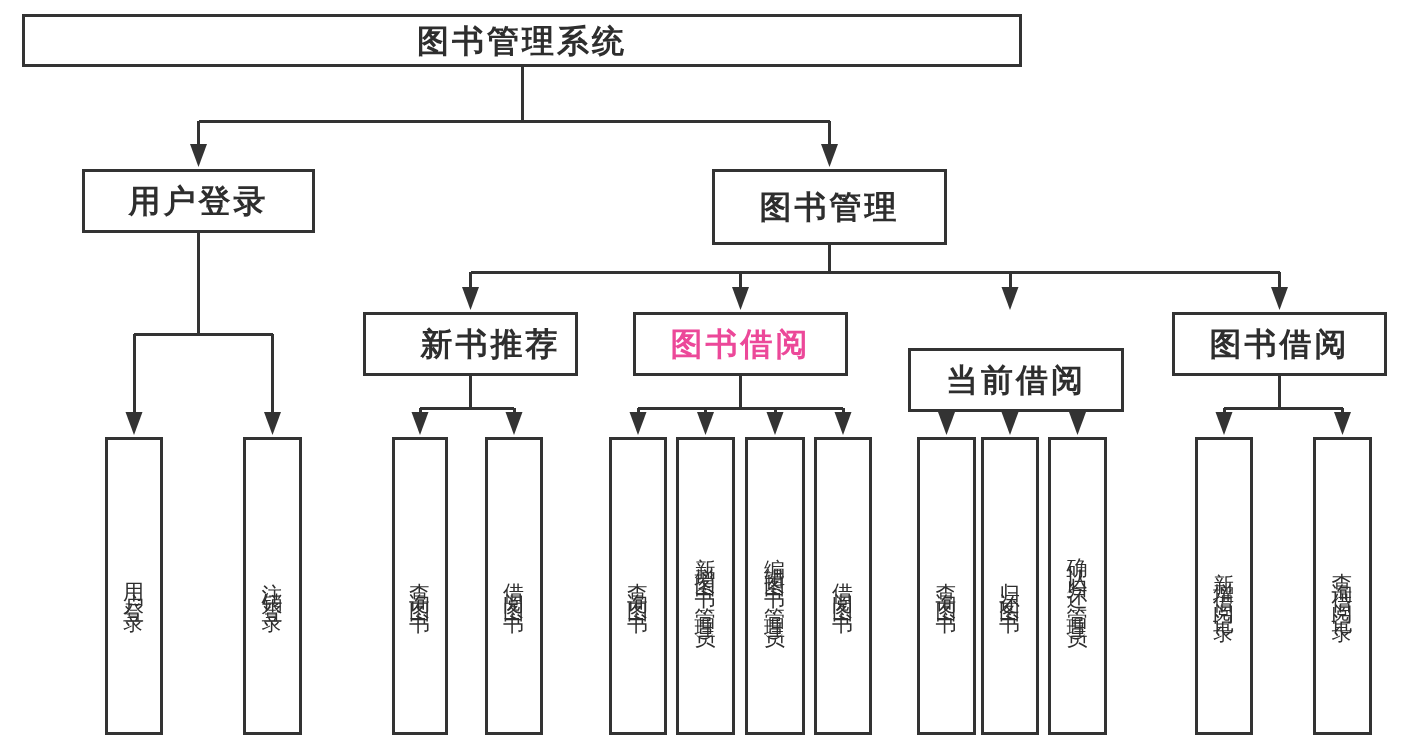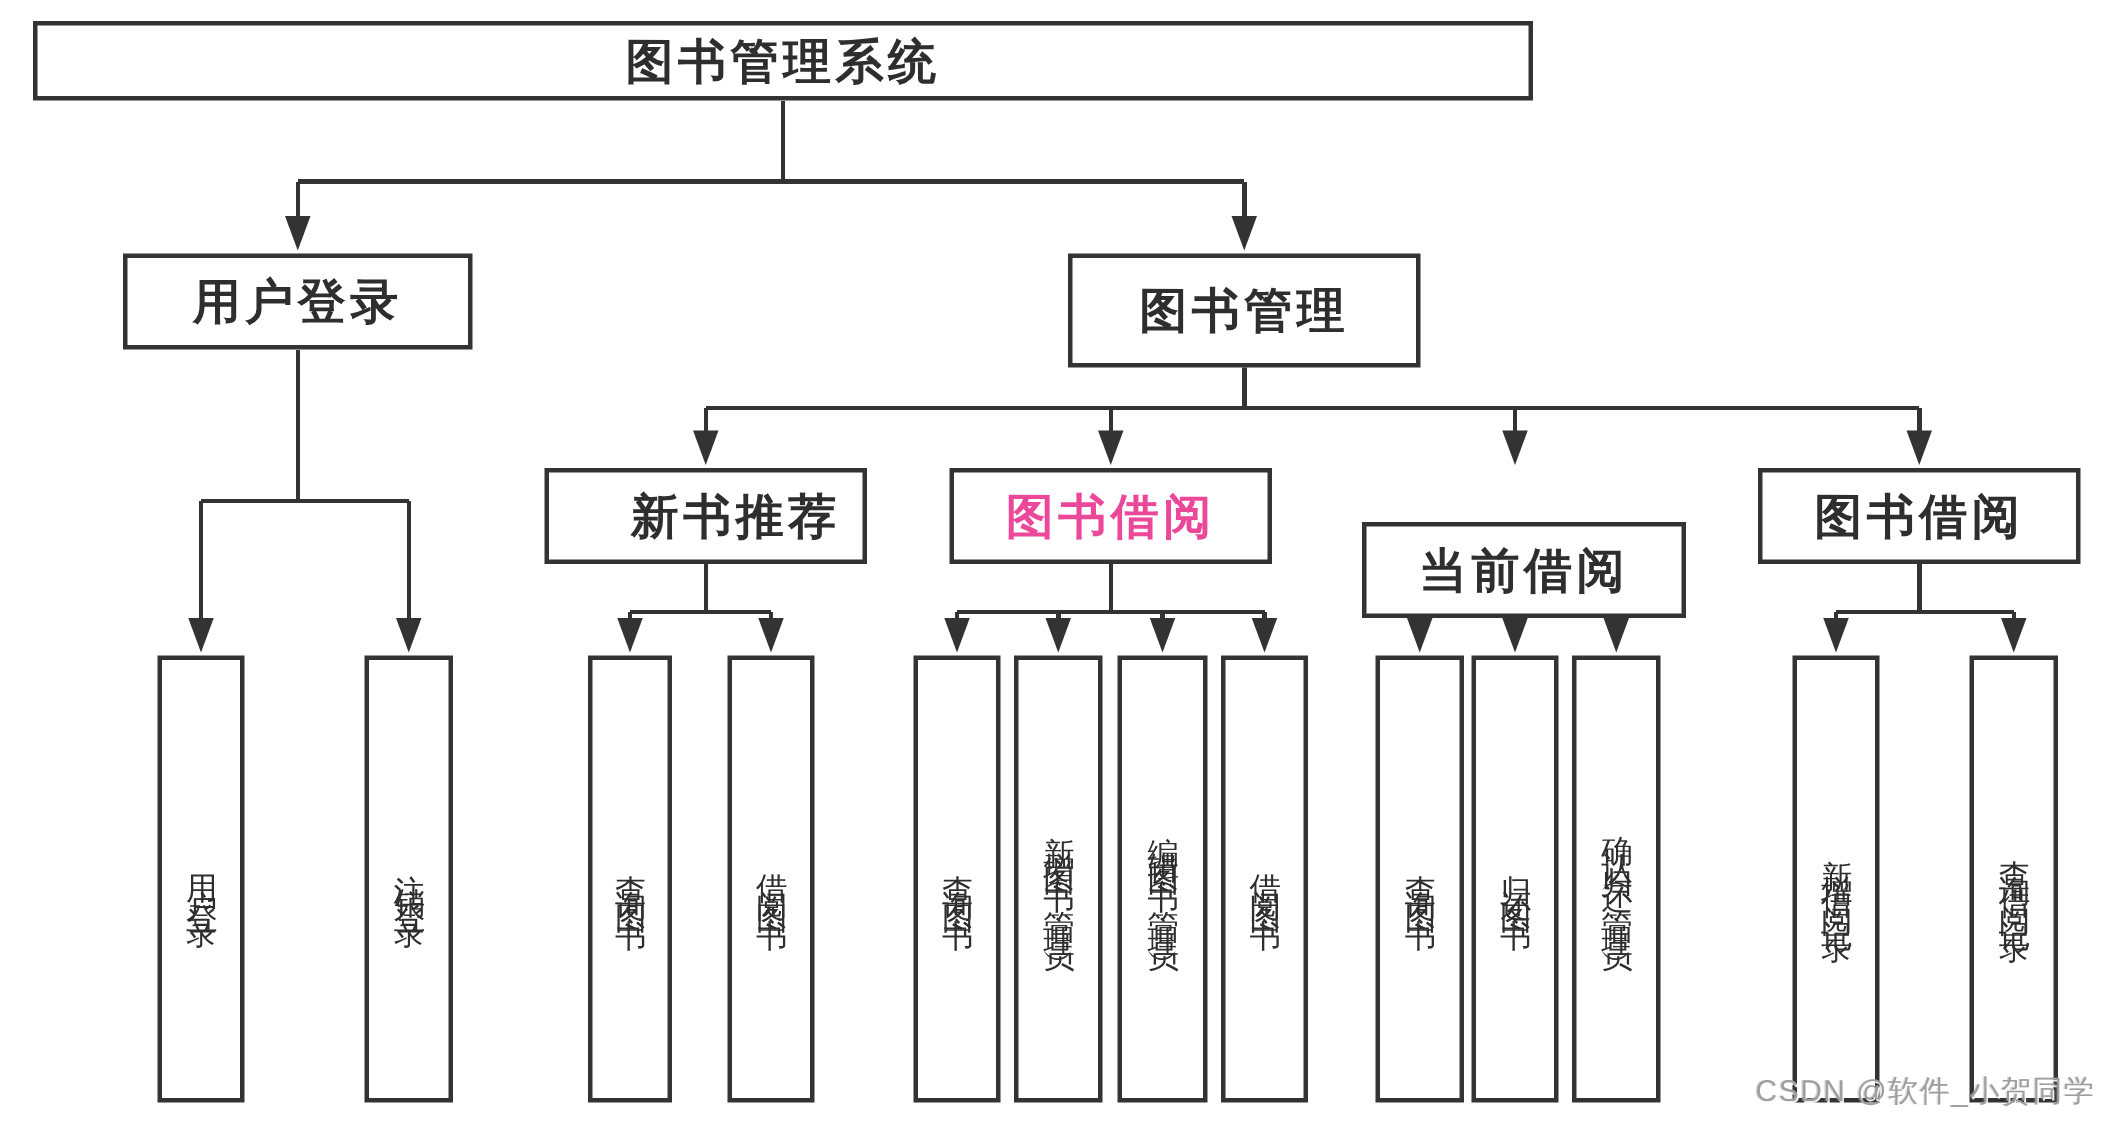--- a/index.html
+++ b/index.html
@@ -79,21 +79,20 @@
       <polygon points="638,435 629.5,412 646.5,412" fill="#333333"></polygon>
       <polygon points="705.5,435 697,412 714,412" fill="#333333"></polygon>
       <polygon points="775,435 766.5,412 783.5,412" fill="#333333"></polygon>
       <polygon points="843,435 834.5,412 851.5,412" fill="#333333"></polygon>
       <polygon points="946.5,435 938,412 955,412" fill="#333333"></polygon>
       <polygon points="1010,435 1001.5,412 1018.5,412" fill="#333333"></polygon>
       <polygon points="1077.5,435 1069,412 1086,412" fill="#333333"></polygon>
       <polygon points="1224,435 1215.5,412 1232.5,412" fill="#333333"></polygon>
       <polygon points="1342.5,435 1334,412 1351,412" fill="#333333"></polygon>
     </svg>
-  <div id="watermark" style="color: rgb(158, 158, 161);">CSDN @软件_小贺同学</div>
 <div class="node horiz" style="left: 22px; top: 14px; width: 1000px; height: 53px; border-color: rgb(51, 51, 51); background: rgb(255, 255, 255);">
       <span class="label" style="color: rgb(46, 46, 46);">图书管理系统</span>
     </div>
     <div class="node horiz" style="left: 82px; top: 169px; width: 233px; height: 64px; border-color: rgb(51, 51, 51); background: rgb(255, 255, 255);">
       <span class="label" style="color: rgb(46, 46, 46);">用户登录</span>
     </div>
     <div class="node horiz" style="left: 712px; top: 169px; width: 235px; height: 76px; border-color: rgb(51, 51, 51); background: rgb(255, 255, 255);">
       <span class="label" style="color: rgb(46, 46, 46);">图书管理</span>
     </div>
     <div class="node horiz" style="left: 363px; top: 312px; width: 215px; height: 64px; border-color: rgb(51, 51, 51); background: rgb(255, 255, 255); padding-left: 40px;">

